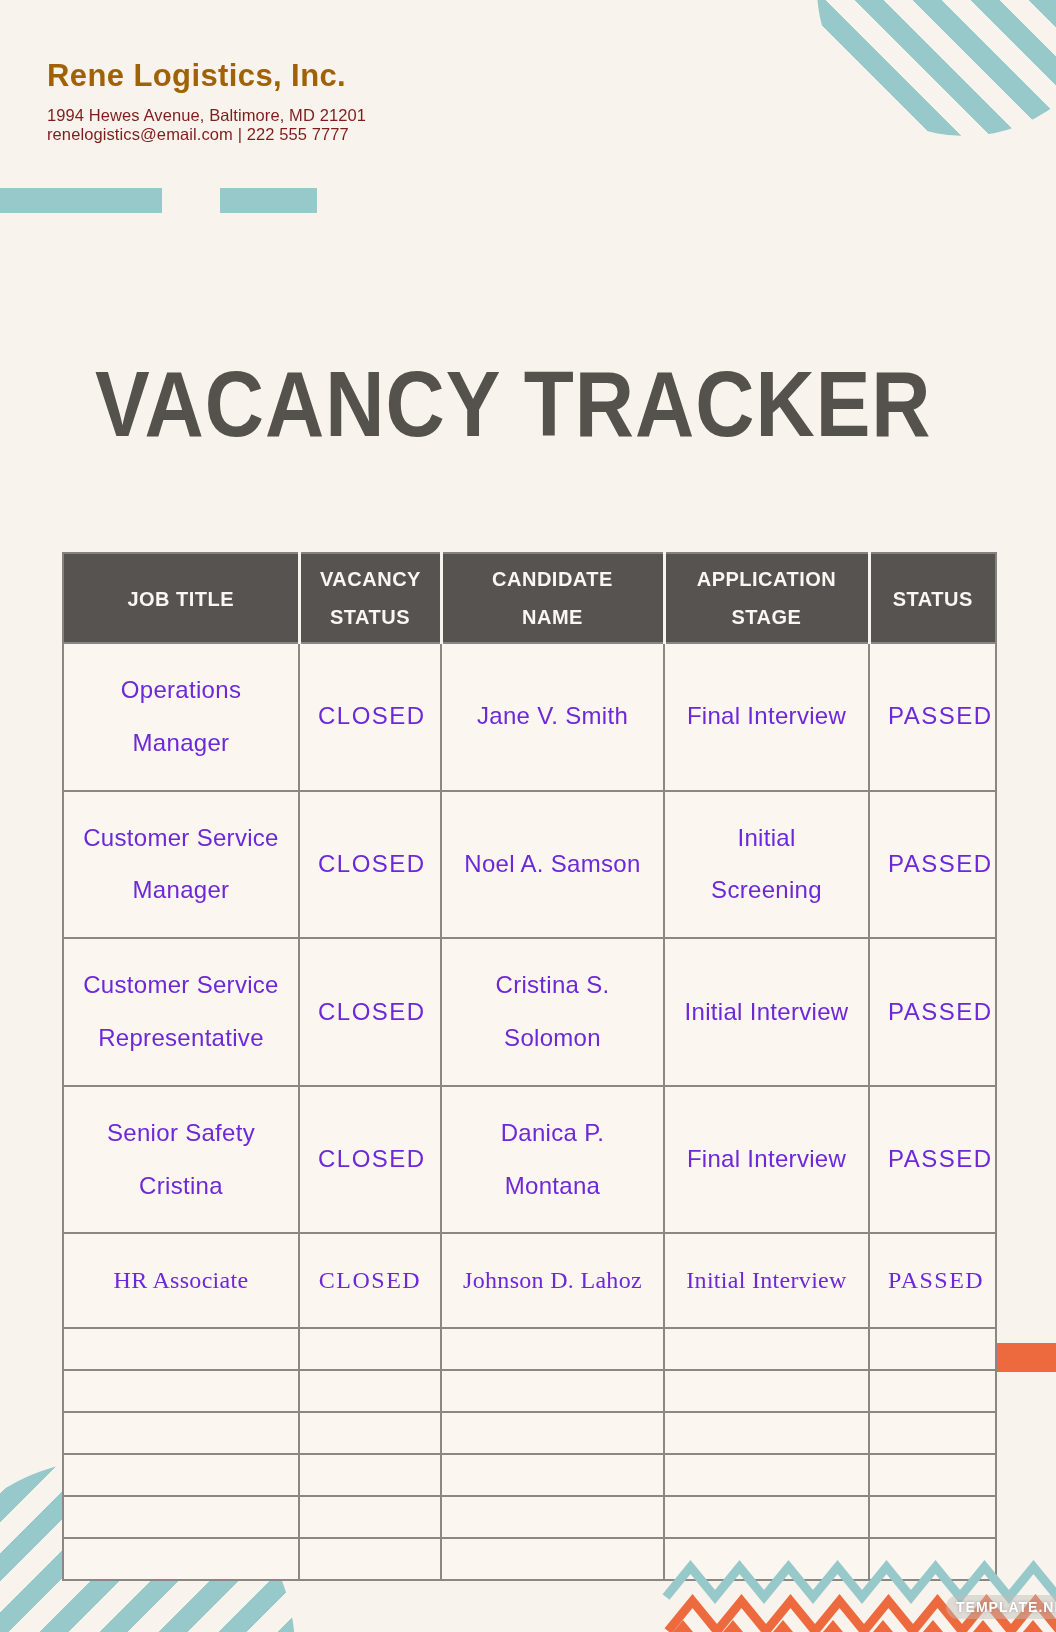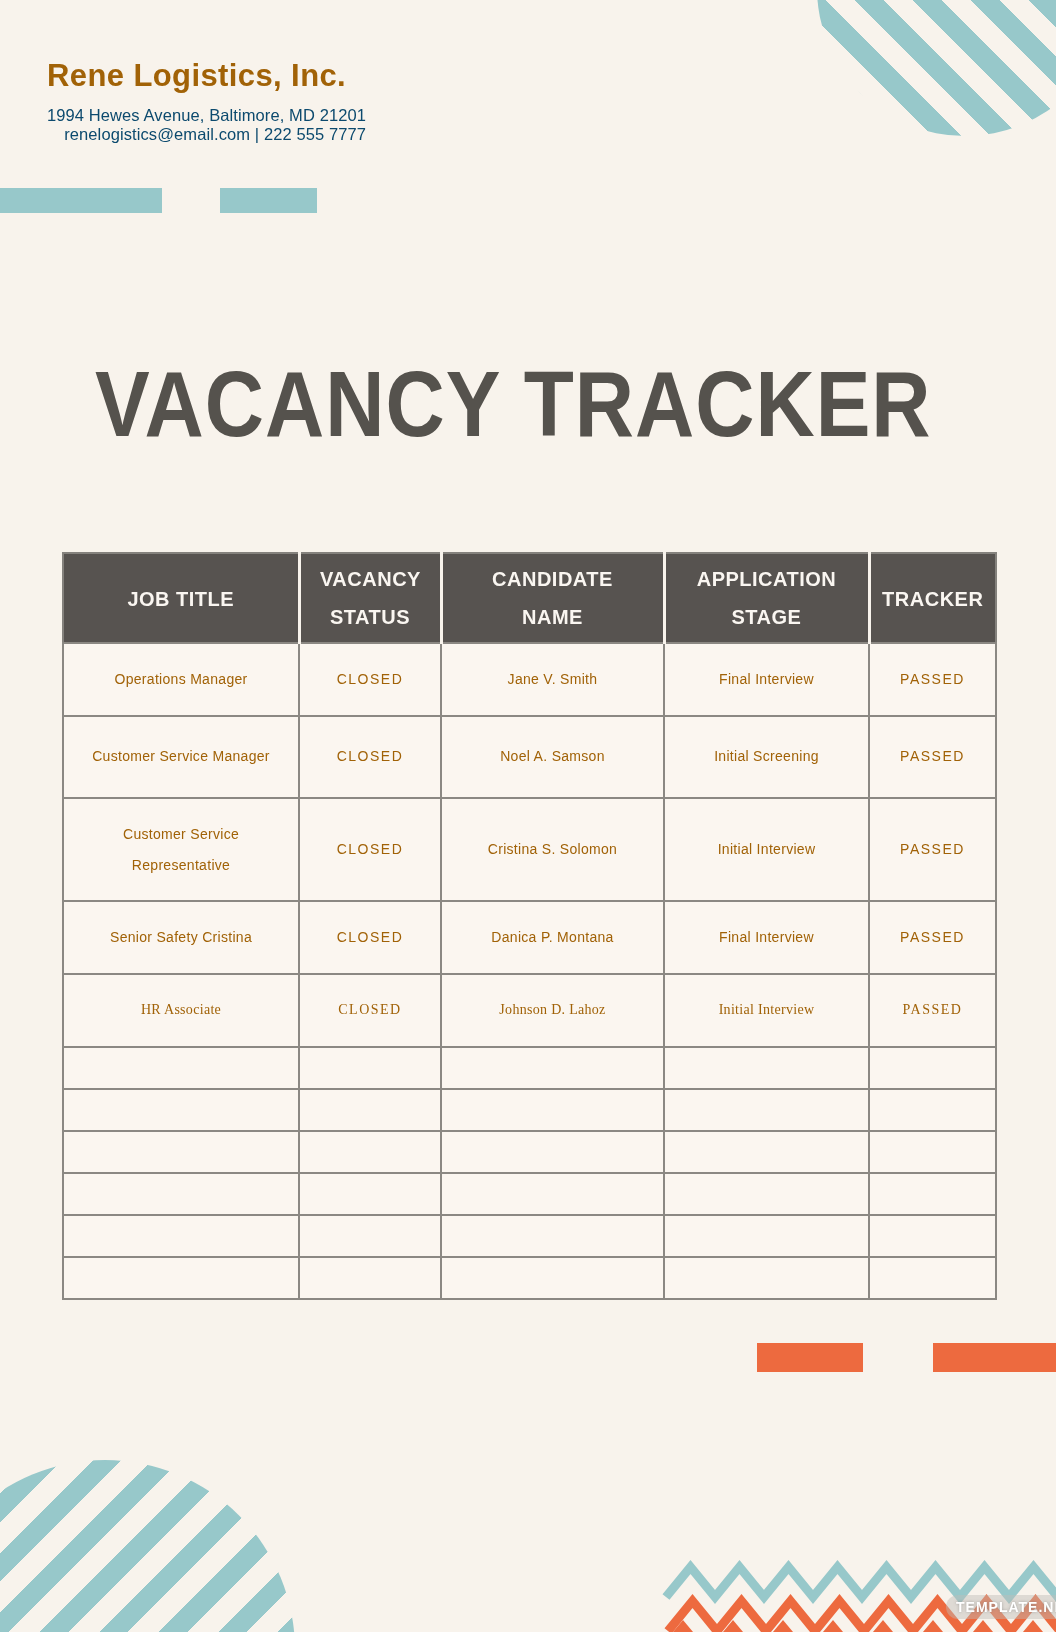--- a/index.html
+++ b/index.html
@@ -9,21 +9,21 @@
     font-family:"Liberation Sans", sans-serif;
     color:#2a2825;
   }
   
   .company{position:absolute; left:47px; top:58px;}
   .company-name{
     color:#a16207; font-size:31px; font-weight:bold; letter-spacing:0.4px;
     margin:0 0 12px 0;
   }
   .company-address,.company-contact{
-    font-size:16.5px; color:#0c4a6e; line-height:1.15; letter-spacing:0.1px;text-align:right;
+    font-size:16.5px; color:#7f1d1d; line-height:1.15; letter-spacing:0.1px;
   }
   
   .bar{position:absolute;}
   .teal-bar-a{left:0; top:188px; width:162px; height:25px; background:#97c8ca;}
   .teal-bar-b{left:220px; top:188px; width:97px; height:25px; background:#97c8ca;}
   .orange-bar-1{left:757px; top:1343px; width:106px; height:29px; background:#ed6a3f;}
   .orange-bar-2{left:933px; top:1343px; width:123px; height:29px; background:#ed6a3f;}
   
   .circle{position:absolute; border-radius:50%;}
   .circle-top-right{
@@ -50,21 +50,21 @@
   .tracker th{
     background:#575350; color:#faf6f1;
     font-size:20px; font-weight:bold; letter-spacing:0.5px; line-height:1.9;
     text-align:center; vertical-align:middle; padding:6px 4px;
     border-left:3px solid #f8f3ec;
   }
   .tracker th:first-child{border-left:none;}
   .tracker thead tr{height:78px;}
   .tracker td{
     background:#fbf6f0; border:2px solid #8b8883;
-    font-size:14px; color:#a16207; letter-spacing:0.3px;
+    font-size:24px; color:#6d28d9; letter-spacing:0.3px;
     text-align:center; vertical-align:middle;
     padding:20px 18px; line-height:2.2;
   }
   .tracker td:nth-child(2), .tracker td:nth-child(5){letter-spacing:1.5px;}
   .row-1{height:59px;} .row-2{height:82px;} .row-3{height:81px;}
   .row-4{height:56px;} .row-5{height:55px;font-family:Liberation Serif, serif;}
   .row-empty{height:41px;}
   .hdr-wrap{display:inline-block; vertical-align:middle;}
   .hdr-w-vacancy{max-width:100px;}
   .hdr-w-candidate{max-width:122px;}
@@ -107,21 +107,21 @@
         <col style="width:223px">
         <col style="width:205px">
         <col style="width:127px">
     </colgroup>
     <thead>
       <tr>
         <th><span class="hdr-wrap">JOB TITLE</span></th>
         <th><span class="hdr-wrap hdr-w-vacancy">VACANCY STATUS</span></th>
         <th><span class="hdr-wrap hdr-w-candidate">CANDIDATE NAME</span></th>
         <th><span class="hdr-wrap hdr-w-application">APPLICATION STAGE</span></th>
-        <th><span class="hdr-wrap">TRACKER</span></th>
+        <th><span class="hdr-wrap">STATUS</span></th>
       </tr>
     </thead>
     <tbody>
       <tr class="row-1">
         <td>Operations Manager</td>
         <td>CLOSED</td>
         <td>Jane V. Smith</td>
         <td>Final Interview</td>
         <td>PASSED</td>
       </tr>

